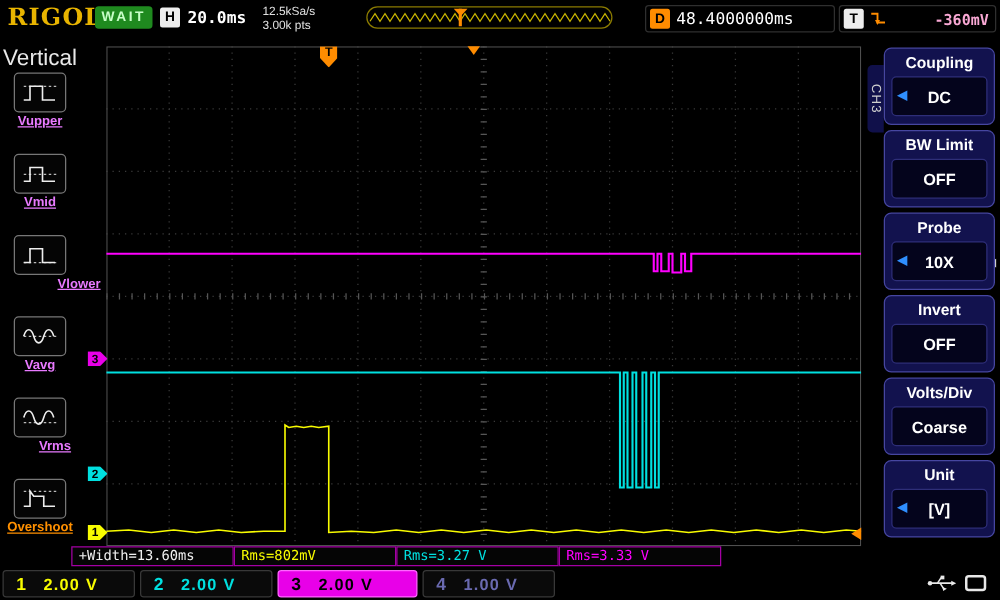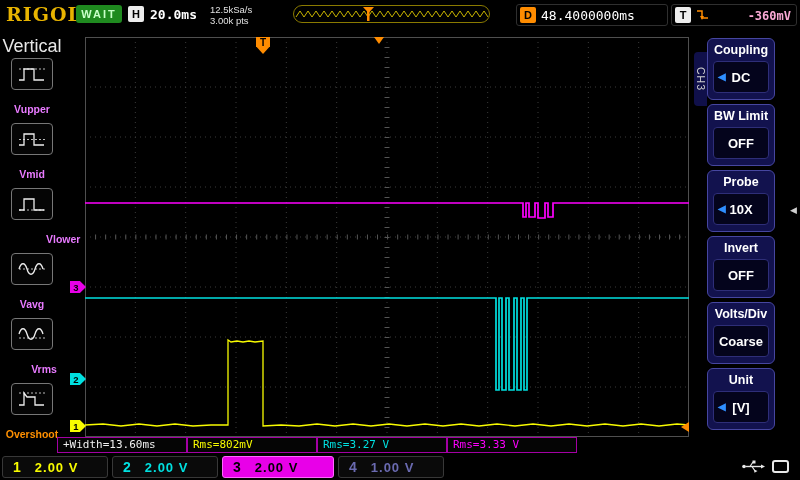--- a/index.html
+++ b/index.html
@@ -28,21 +28,21 @@
   .t-section{left:671px;top:4px;width:126px;height:22px;border:1px solid #2f2f2f;border-radius:3px;box-sizing:border-box;}
   .t-box{left:3px;top:2px;background:#ededed;position:absolute;}
   .trig-val{position:absolute;right:5px;top:4px;font-size:12px;font-weight:bold;color:#f9a8d4;}
   .edge-icon{position:absolute;left:23px;top:2px;}
 
   
   .sidebar-title{left:0;top:36px;width:64px;text-align:center;font-size:18px;color:#e8e8e8;}
   .measure-item{width:64px;text-align:center;cursor:pointer;}
   .icon-box{width:40px;height:30px;margin:0 auto;border:1px solid #777;border-radius:4px;background:#050505;
     display:flex;align-items:center;justify-content:center;}
-  .measure-label{font-size:10.5px;margin-top:13px;font-weight:bold;}
+  .measure-label{font-size:10.5px;margin-top:1px;font-weight:bold;text-decoration:underline;}
 
   
   .graticule{left:85px;top:37px;width:604px;height:400px;}
   .t-flag{left:171px;top:0;width:14px;height:17px;background:#ff8c00;
     clip-path:polygon(0 0,100% 0,100% 55%,50% 100%,0 55%);
     color:#000;font-size:10px;font-weight:bold;text-align:center;line-height:11px;position:absolute;}
   .center-marker{left:289px;top:0;width:0;height:0;position:absolute;
     border-left:5px solid transparent;border-right:5px solid transparent;border-top:7px solid #ff8c00;}
   .trig-level-marker{right:0;top:385px;width:0;height:0;position:absolute;
     border-top:5px solid transparent;border-bottom:5px solid transparent;border-right:8px solid #ff8c00;}
@@ -60,21 +60,21 @@
     background:#0a0a0a;border-radius:3px;display:flex;align-items:center;padding:0 10px;gap:14px;cursor:pointer;}
   .chan-num{font-size:14px;font-weight:bold;}
   .chan-scale{font-size:13px;font-weight:bold;letter-spacing:1px;}
   .chan-selected{border:1px solid #ff66ff;}
   .chan-selected .chan-num,.chan-selected .chan-scale{color:#000 !important;}
 
   
   .menu-tab{left:694px;top:52px;width:13px;height:54px;background:#10104a;border-radius:4px 0 0 4px;
     color:#d0d0d0;font-size:10.5px;letter-spacing:1px;writing-mode:vertical-rl;
     display:flex;align-items:center;justify-content:center;cursor:pointer;}
-  .menu-item{position:absolute;left:707px;width:68px;height:62px;box-sizing:border-box;
+  .menu-item{position:absolute;left:707px;width:89px;height:62px;box-sizing:border-box;
     background:#12124e;border:1px solid #4646a0;border-radius:6px;cursor:pointer;}
   .menu-title{height:22px;line-height:22px;text-align:center;color:#fff;font-size:12.5px;font-weight:bold;white-space:nowrap;}
   .menu-value{margin:0 5px;height:30px;background:#04041c;border:1px solid #2e2e78;border-radius:4px;
     color:#fff;display:flex;align-items:center;justify-content:center;font-size:13px;font-weight:bold;position:relative;}
   .menu-arrow{position:absolute;left:4px;top:8px;color:#2f8fff;font-size:10px;line-height:13px;}
   .menu-scroll{left:790px;top:205px;color:#cfcfcf;font-size:9px;}
 
   .usb-icon-wrap{left:741px;top:459px;}
   .dev-icon{left:772px;top:460px;width:17px;height:13px;border:2px solid #e8e8e8;border-radius:3px;background:#000;box-sizing:border-box;}
 </style>

